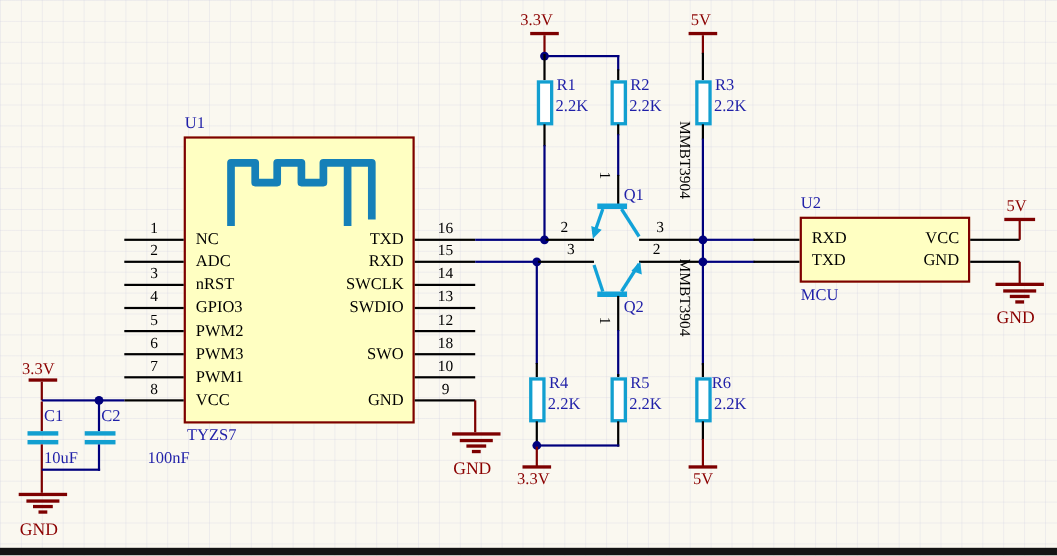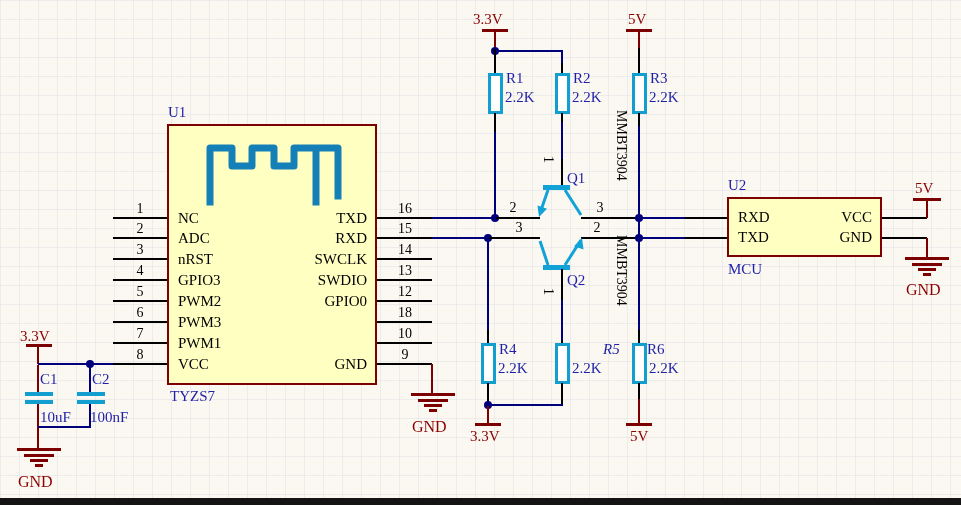--- a/index.html
+++ b/index.html
@@ -88,21 +88,21 @@
   <div class="num" style="left:383px;top:263px;width:44px;">13</div>
   <div class="num" style="left:383px;top:284px;width:44px;">12</div>
   <div class="num" style="left:383px;top:305px;width:44px;">18</div>
   <div class="num" style="left:383px;top:326px;width:44px;">10</div>
   <div class="num" style="left:383px;top:347px;width:44px;">9</div>
 
   <div class="t rt" style="left:247px;top:210px;width:120px;">TXD</div>
   <div class="t rt" style="left:247px;top:230px;width:120px;">RXD</div>
   <div class="t rt" style="left:247px;top:272px;width:120px;">SWDIO</div>
   <div class="t rt" style="left:247px;top:251px;width:120px;">SWCLK</div>
-  <div class="t rt" style="left:247px;top:293px;width:120px;">GPIO0</div>
+  <div class="t rt" style="left:247px;top:314px;width:120px;">SWO</div>
   <div class="t rt" style="left:247px;top:356px;width:120px;">GND</div>
 
   <div class="t tr" style="left:20px;top:328px;">3.3V</div>
   <div class="bar" style="left:26px;top:344px;width:26px;"></div>
   <div class="wr" style="left:37px;top:347px;width:2px;height:17px;"></div>
   <div class="wb" style="left:38px;top:363px;width:75px;height:2px;"></div>
   <div class="dot" style="left:86px;top:360px;"></div>
 
   <div class="wr" style="left:37px;top:365px;width:2px;height:27px;"></div>
   <div class="plate" style="left:25px;top:392px;width:28px;"></div>
@@ -110,21 +110,21 @@
   <div class="wr" style="left:37px;top:404px;width:2px;height:44px;"></div>
   <div class="t tb" style="left:40px;top:371px;">C1</div>
   <div class="t tb" style="left:40px;top:409px;">10uF</div>
 
   <div class="wb" style="left:89px;top:365px;width:2px;height:27px;"></div>
   <div class="plate" style="left:77px;top:392px;width:28px;"></div>
   <div class="plate" style="left:77px;top:400px;width:28px;"></div>
   <div class="wb" style="left:89px;top:404px;width:2px;height:24px;"></div>
   <div class="wb" style="left:38px;top:426px;width:53px;height:2px;"></div>
   <div class="t tb" style="left:92px;top:371px;">C2</div>
-  <div class="t tb" style="left:90px;top:409px;">100nF</div>
+  <div class="t tb" style="left:90px;top:409px;padding-left:44px;">100nF</div>
 
   <div class="gline" style="left:17px;top:448px;width:44px;"></div>
   <div class="gline" style="left:24px;top:454px;width:30px;"></div>
   <div class="gline" style="left:30px;top:459px;width:18px;"></div>
   <div class="gline" style="left:35px;top:464px;width:8px;"></div>
   <div class="t tr tgnd" style="left:18px;top:473px;">GND</div>
 
   <div class="wr" style="left:431px;top:364px;width:2px;height:29px;"></div>
   <div class="gline" style="left:411px;top:393px;width:44px;"></div>
   <div class="gline" style="left:418px;top:399px;width:30px;"></div>
@@ -210,21 +210,21 @@
   <div class="res" style="left:481px;top:343px;"></div>
   <div class="wk" style="left:487px;top:383px;width:2px;height:23px;"></div>
   <div class="t tb" style="left:499px;top:341px;">R4</div>
   <div class="t tb" style="left:498px;top:360px;">2.2K</div>
 
   <div class="wk" style="left:561px;top:269px;width:2px;height:32px;"></div>
   <div class="wb" style="left:561px;top:300px;width:2px;height:42px;"></div>
   <div class="wk" style="left:561px;top:340px;width:2px;height:3px;"></div>
   <div class="res" style="left:555px;top:343px;"></div>
   <div class="wk" style="left:561px;top:383px;width:2px;height:23px;"></div>
-  <div class="t tb" style="left:603px;top:341px;font-style:italic;">R5</div>
+  <div class="t tb" style="left:573px;top:341px;">R5</div>
   <div class="t tb" style="left:572px;top:360px;">2.2K</div>
 
   <div class="wk" style="left:638px;top:330px;width:2px;height:13px;"></div>
   <div class="res" style="left:632px;top:343px;"></div>
   <div class="wk" style="left:638px;top:383px;width:2px;height:17px;"></div>
   <div class="wr" style="left:638px;top:399px;width:2px;height:25px;"></div>
   <div class="bar" style="left:626px;top:423px;width:26px;"></div>
   <div class="t tr" style="left:630px;top:428px;">5V</div>
   <div class="t tb" style="left:647px;top:341px;">R6</div>
   <div class="t tb" style="left:649px;top:360px;">2.2K</div>

